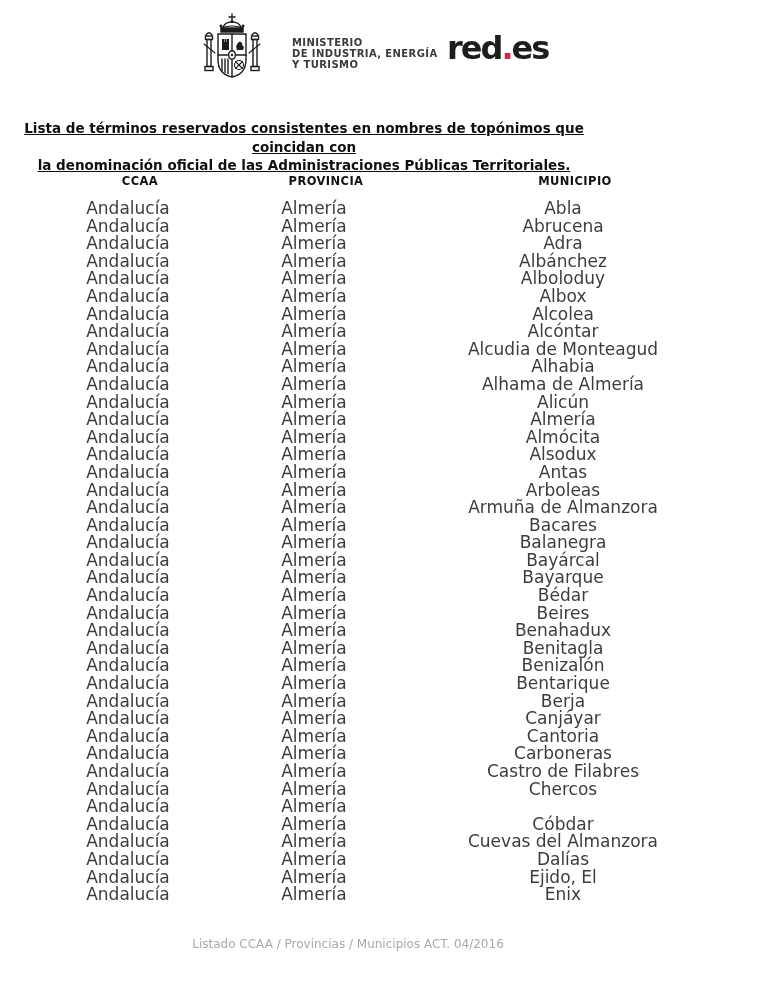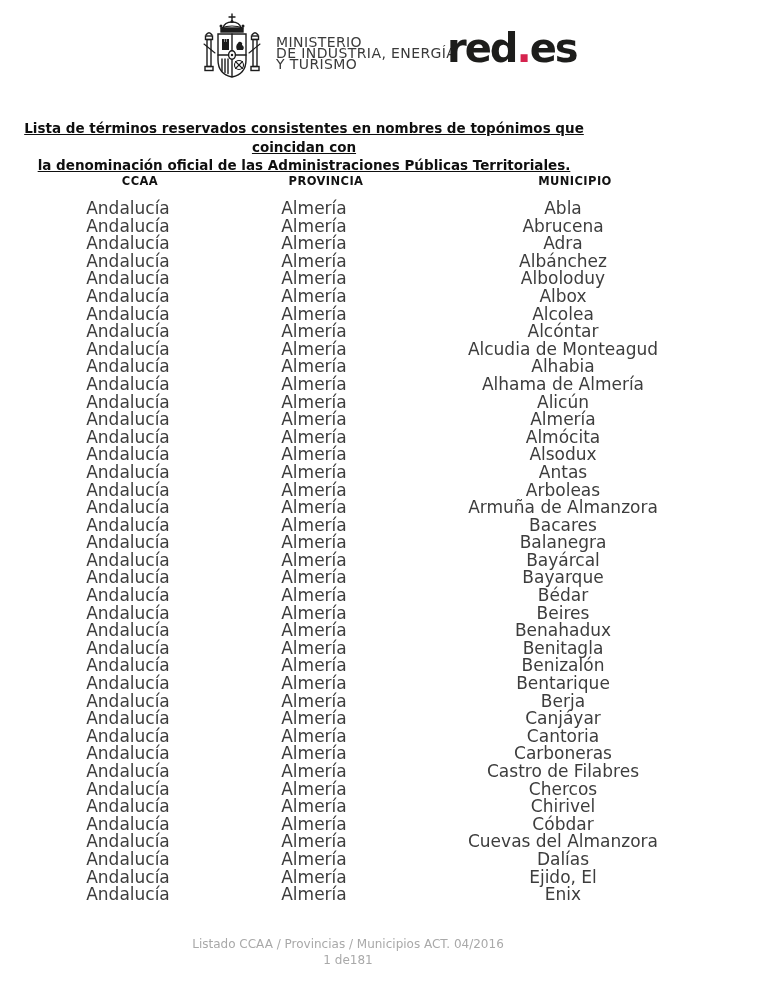--- a/index.html
+++ b/index.html
@@ -9,27 +9,27 @@
     height: 994px;
     background: #ffffff;
     font-family: "DejaVu Sans", sans-serif;
     overflow: hidden;
   }
 
   
   .hdr { position: absolute; top: 0; left: 0; width: 768px; height: 92px; }
   .crest { position: absolute; left: 201px; top: 12px; }
   .ministry {
-    position: absolute; left: 276px; top: 37px;
-    font-size: 14px; font-weight: normal; letter-spacing: 0.4px;
+    position: absolute; left: 292px; top: 37px;
+    font-size: 10px; font-weight: bold; letter-spacing: 0.4px;
     line-height: 11px; color: #3a3a3a;
   }
   .redes {
     position: absolute; left: 447px; top: 26px;
-    font-size: 40px; font-weight: bold; letter-spacing: -2px;
+    font-size: 32px; font-weight: bold; letter-spacing: -2px;
     color: #1d1d1b; line-height: 44px;
   }
   .redes .dot { color: #d5234e; }
 
   
   .title {
     position: absolute; top: 119px; left: 0; width: 608px;
     text-align: center; font-size: 13.5px; font-weight: bold;
     line-height: 18.5px; color: #0f0f0f;
   }
@@ -295,21 +295,20 @@
         <div class="cell c2">Castro de Filabres</div>
       </div>
       <div class="trow">
         <div class="cell c0">Andalucía</div>
         <div class="cell c1">Almería</div>
         <div class="cell c2">Chercos</div>
       </div>
       <div class="trow">
         <div class="cell c0">Andalucía</div>
         <div class="cell c1">Almería</div>
-        <div class="cell c2">Chirivel</div>
       </div>
       <div class="trow">
         <div class="cell c0">Andalucía</div>
         <div class="cell c1">Almería</div>
         <div class="cell c2">Cóbdar</div>
       </div>
       <div class="trow">
         <div class="cell c0">Andalucía</div>
         <div class="cell c1">Almería</div>
         <div class="cell c2">Cuevas del Almanzora</div>
@@ -326,16 +325,15 @@
       </div>
       <div class="trow">
         <div class="cell c0">Andalucía</div>
         <div class="cell c1">Almería</div>
         <div class="cell c2">Enix</div>
       </div>
     </div>
 
   <div class="footer">
     <div>Listado CCAA / Provincias / Municipios ACT. 04/2016</div>
-    <div>1 de181</div>
   </div>
 
 </div>
 
 </body></html>

